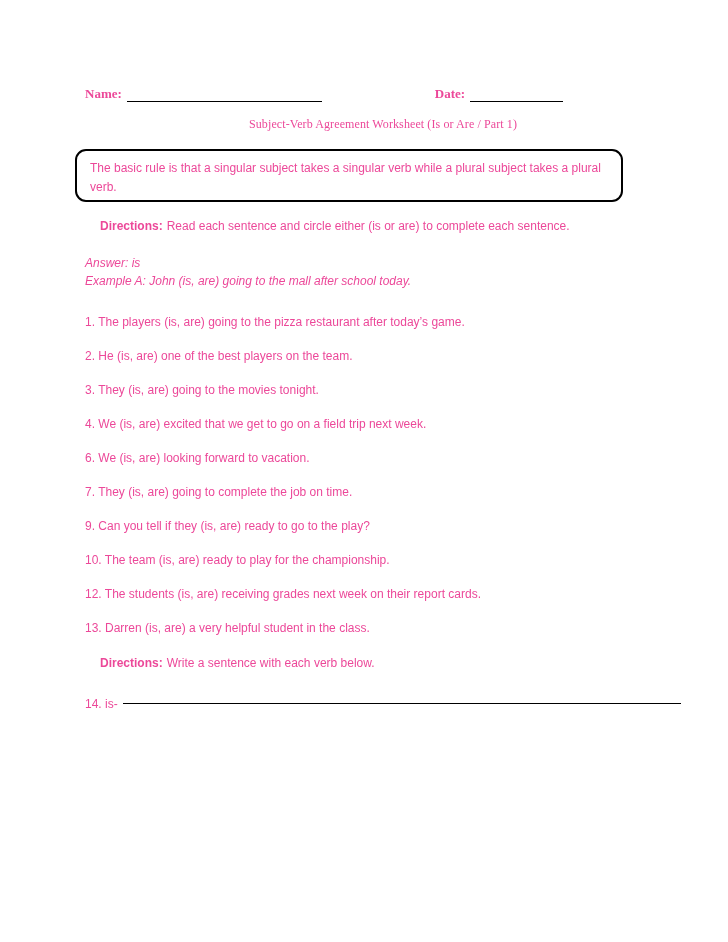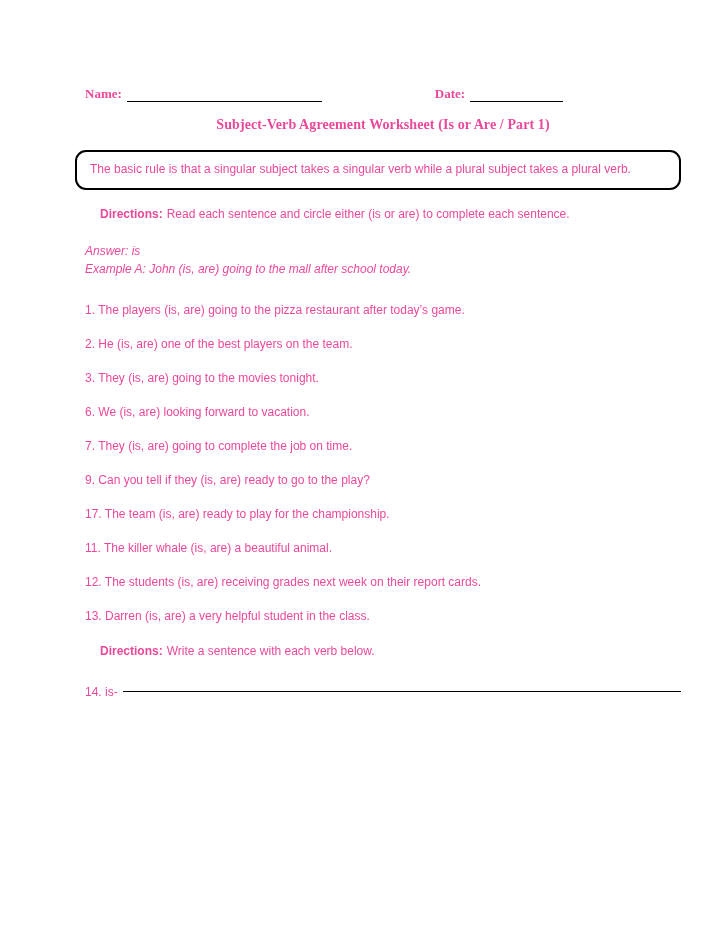--- a/index.html
+++ b/index.html
@@ -35,33 +35,33 @@
   }
   .name-blank { width: 195px; }
   .date-label { margin-left: 113px; }
   .date-blank { width: 93px; }
 
   
   .title {
     margin-top: 15px;
     text-align: center;
     font-family: "Liberation Serif", "DejaVu Serif", serif;
-    font-weight: bold;
-    font-size: 14px;
+    font-weight: normal;
+    font-size: 12px;
     letter-spacing: 0.1px;
   }
 
   
   .rule-box {
     margin-top: 17px;
     margin-left: -10px;        
-    width: 606px;
+    width: 548px;
     border: 2px solid #000;
     border-radius: 11px;
-    padding: 8px 14px 9px 13px;
+    padding: 8px 14px 3px 13px;
     line-height: 19px;
     font-size: 12px;
   }
 
   
   .directions { margin-top: 17px; line-height: 15px; }
   .dir-label { font-weight: bold; margin-right: 4px; padding-left: 15px; }
 
   
   .example { margin-top: 20px; font-style: italic; line-height: 18px; }
@@ -111,25 +111,25 @@
 
     <div class="example">
       <div>Answer: is</div>
       <div>Example A: John (is, are) going to the mall after school today.</div>
     </div>
 
     <div class="sentences">
       <p>1. The players (is, are) going to the pizza restaurant after today’s game.</p>
       <p>2. He (is, are) one of the best players on the team.</p>
       <p>3. They (is, are) going to the movies tonight.</p>
+      <p>4. We (is, are) excited that we get to go on a field trip next week.</p>
       <p>6. We (is, are) looking forward to vacation.</p>
       <p>7. They (is, are) going to complete the job on time.</p>
       <p>9. Can you tell if they (is, are) ready to go to the play?</p>
-      <p>17. The team (is, are) ready to play for the championship.</p>
-      <p>11. The killer whale (is, are) a beautiful animal.</p>
+      <p>10. The team (is, are) ready to play for the championship.</p>
       <p>12. The students (is, are) receiving grades next week on their report cards.</p>
       <p>13. Darren (is, are) a very helpful student in the class.</p>
     </div>
 
     <div class="directions-2">
       <span class="dir-label">Directions:</span><span>Write a sentence with each verb below.</span>
     </div>
 
     <div class="write-row">
       <span class="verb-label">14. is-</span>

